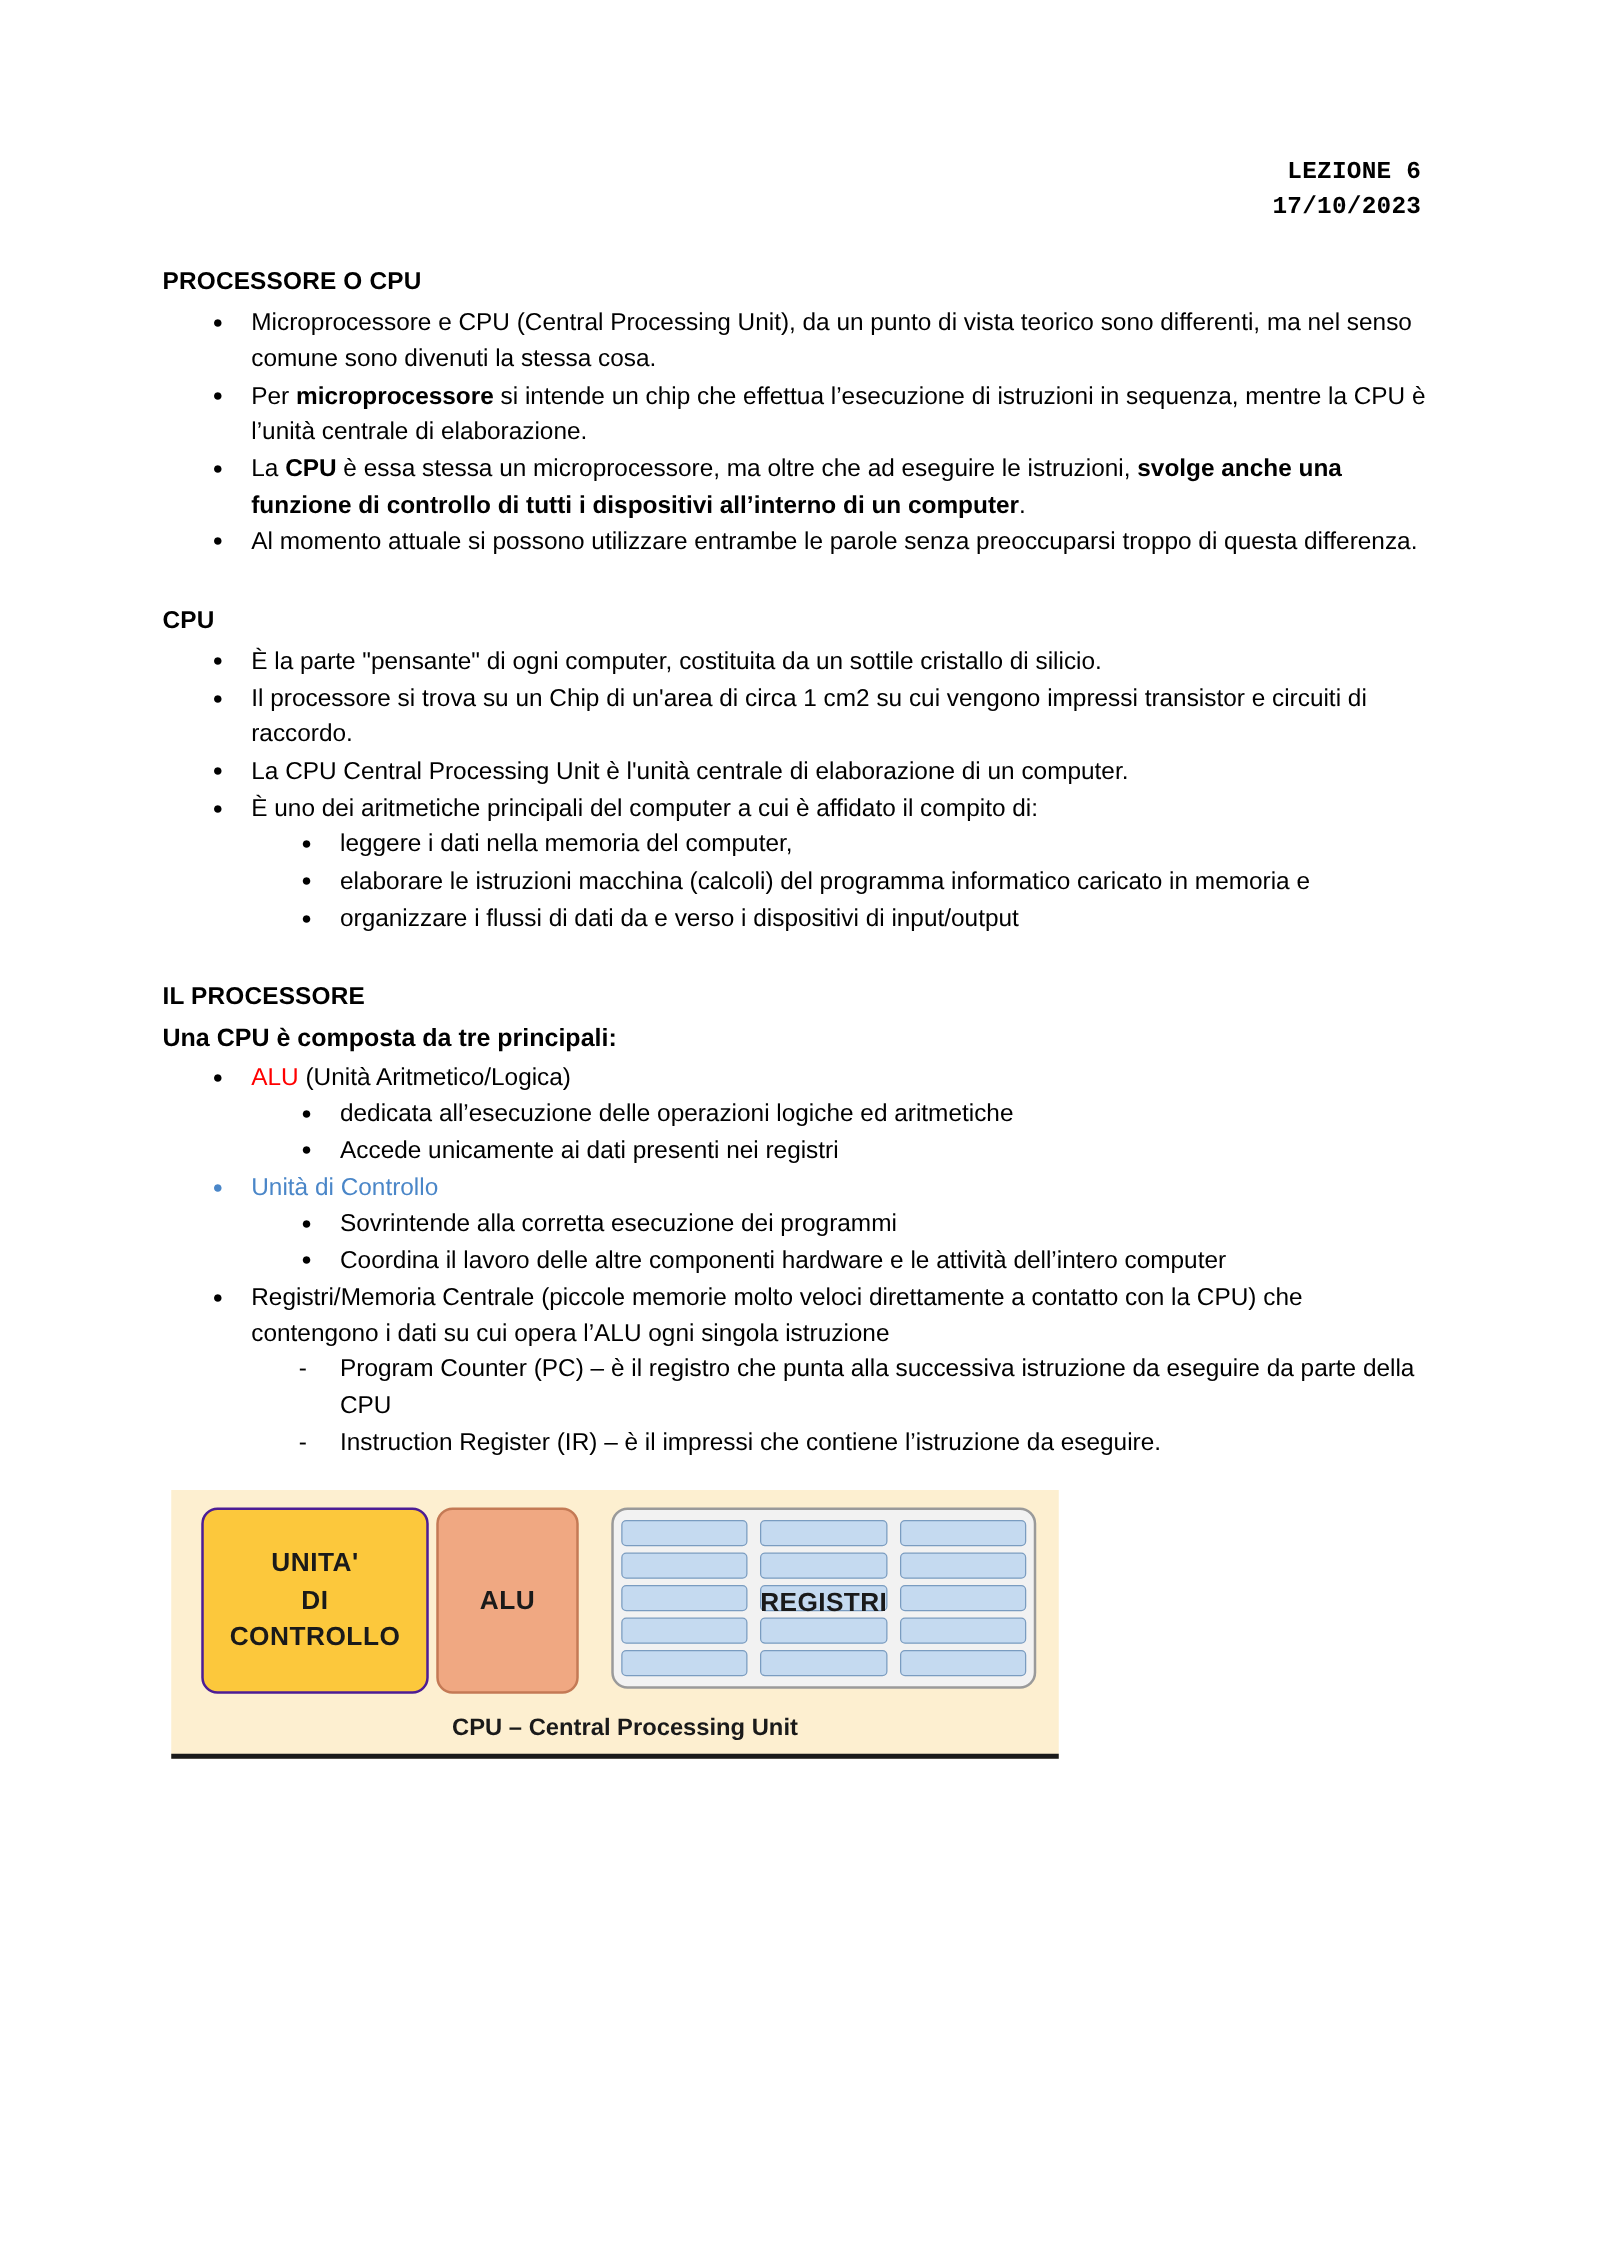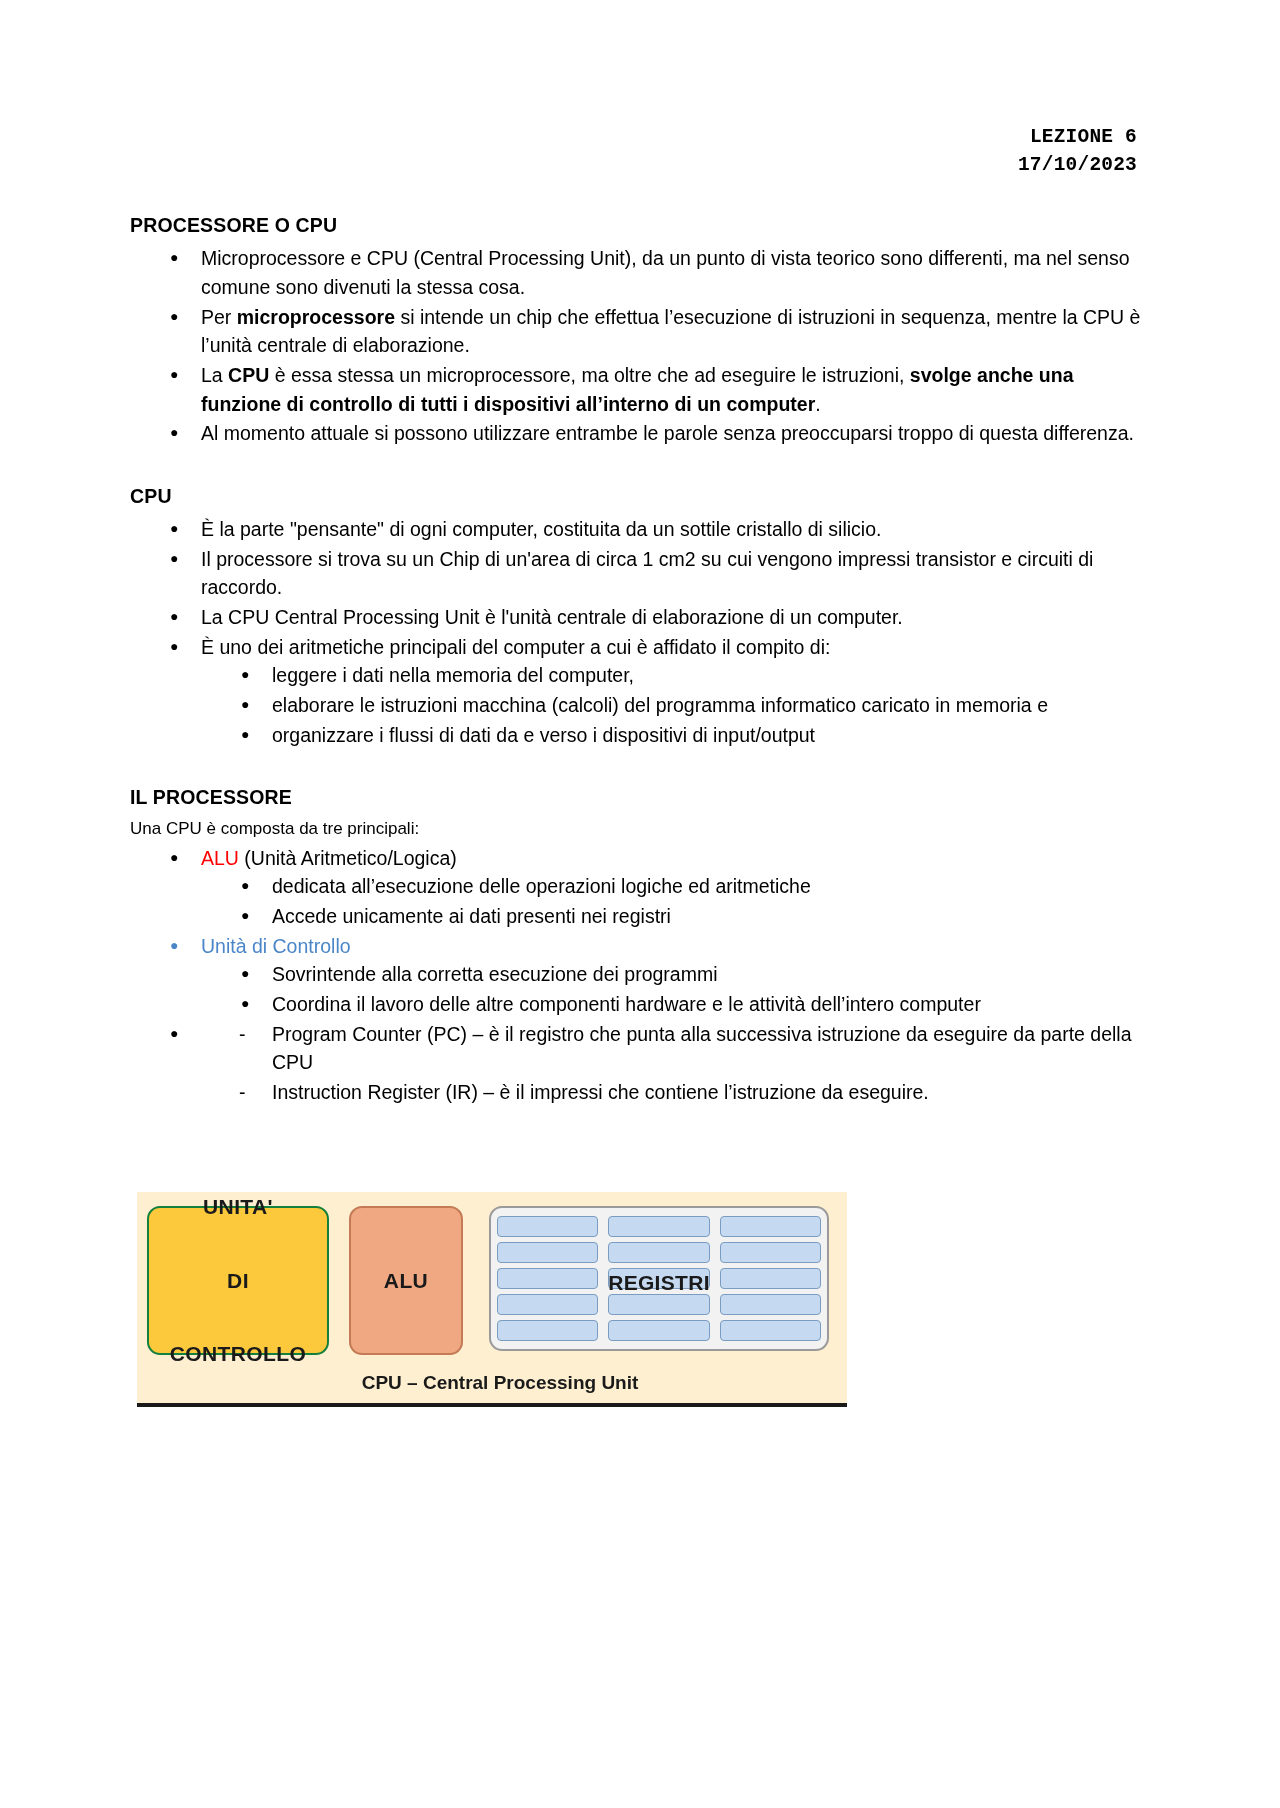--- a/index.html
+++ b/index.html
@@ -43,23 +43,24 @@
     font-size: 19.5px;
     font-weight: bold;
     margin: 3px 0 4px 0;
     line-height: 1.5;
     letter-spacing: 0.15px;
   }
   .section-gap {
     height: 30px;
   }
   .para {
-    font-size: 17px;
+    font-size: 20px;
     line-height: 1.47;
     margin: 0 0 2px 0;
+    font-weight: bold;
   }
   ul.lvl1 {
     list-style: none;
     margin: 0;
     padding: 0;
   }
   ul.lvl1 > li {
     position: relative;
     padding-left: 71px;
     font-size: 19.5px;
@@ -119,37 +120,36 @@
     border-bottom: 4px solid #1a1a1a;
     box-sizing: border-box;
   }
   .fig-inner {
     position: relative;
     width: 100%;
     height: 100%;
   }
   .box-cu {
     position: absolute;
-    left: 10px;
+    left: 24px;
     top: 14px;
     width: 178px;
     height: 145px;
     background: #fcc83c;
-    border: 2px solid #15803d;
+    border: 2px solid #4c1d95;
     border-radius: 13px;
     display: flex;
     flex-direction: column;
     align-items: center;
     justify-content: center;
     font-weight: bold;
     font-size: 21px;
     line-height: 1.42;
     color: #1a1a1a;
     letter-spacing: 0.4px;
-    gap: 44px;
   }
   .box-alu {
     position: absolute;
     left: 212px;
     top: 14px;
     width: 110px;
     height: 145px;
     background: #f0a882;
     border: 2px solid #c47a55;
     border-radius: 13px;
@@ -312,20 +312,21 @@
           </li>
           <li>
             <span class="bullet">●</span>
             <span>Coordina il lavoro delle altre componenti hardware e le attività dell’intero computer</span>
           </li>
         </ul>
       </li>
 
       <li>
         <span class="bullet">●</span>
+        <span>Registri/Memoria Centrale (piccole memorie molto veloci direttamente a contatto con la CPU) che contengono i dati su cui opera l’ALU ogni singola istruzione</span>
         <ul class="lvl2">
           <li>
             <span class="dash">-</span>
             <span>Program Counter (PC) – è il registro che punta alla successiva istruzione da eseguire da parte della CPU</span>
           </li>
           <li>
             <span class="dash">-</span>
             <span>Instruction Register (IR) – è il impressi che contiene l’istruzione da eseguire.</span>
           </li>
         </ul>

